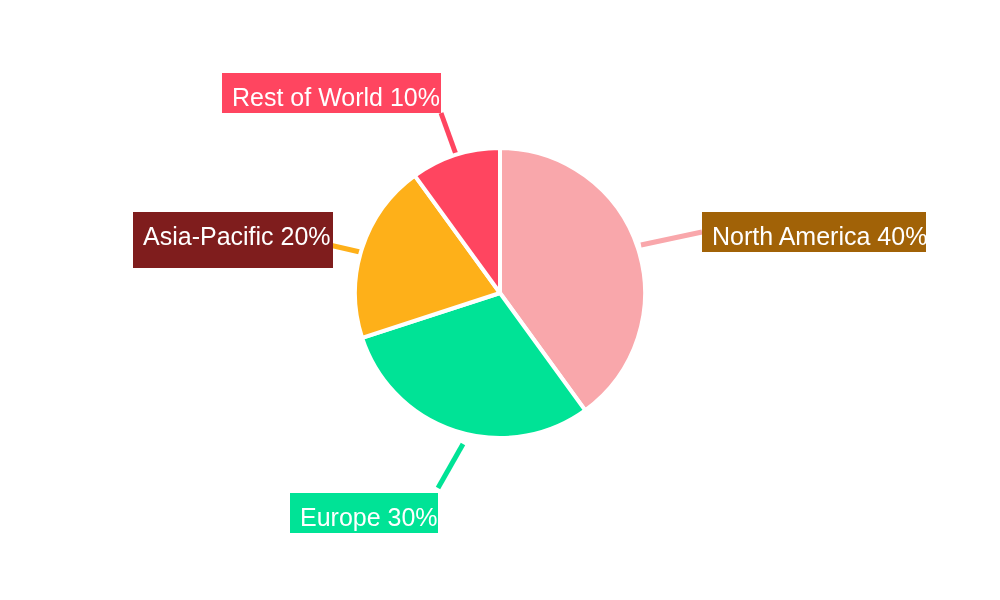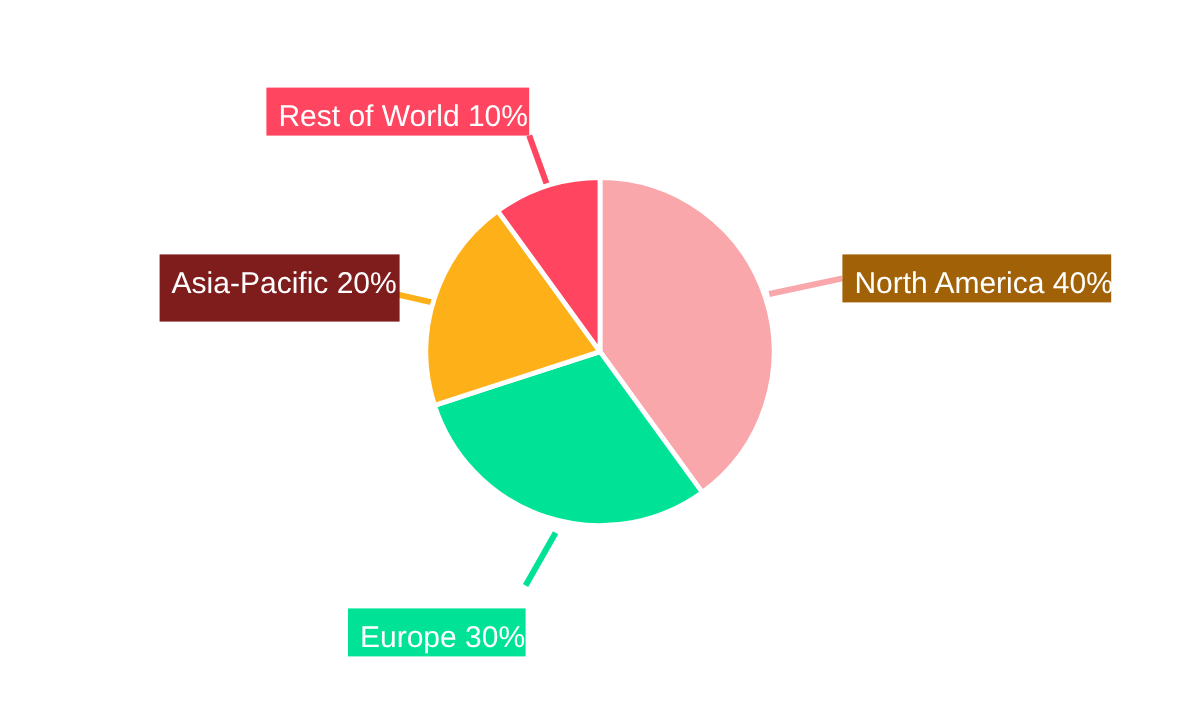--- a/index.html
+++ b/index.html
@@ -66,18 +66,18 @@
     <g id="pie-slices">
         <path d="M 500 293 L 500.00 148.00 A 145 145 0 0 1 585.23 410.31 Z" fill="#F9A7AB" stroke="#ffffff" stroke-width="4" stroke-linejoin="round"></path>
         <path d="M 500 293 L 585.23 410.31 A 145 145 0 0 1 362.10 337.81 Z" fill="#00E396" stroke="#ffffff" stroke-width="4" stroke-linejoin="round"></path>
         <path d="M 500 293 L 362.10 337.81 A 145 145 0 0 1 414.77 175.69 Z" fill="#FEB019" stroke="#ffffff" stroke-width="4" stroke-linejoin="round"></path>
         <path d="M 500 293 L 414.77 175.69 A 145 145 0 0 1 500.00 148.00 Z" fill="#FF4560" stroke="#ffffff" stroke-width="4" stroke-linejoin="round"></path>
       </g>
   </svg>
 
   <div id="labels-layer">
       <div class="data-label" style="left: 702px; top: 212px; width: 224px; height: 40px; background: #a16207;">North America 40%</div>
-      <div class="data-label" style="left: 290px; top: 507px; width: 148px; height: 40px; background: rgb(0, 227, 150);">Europe 30%</div>
+      <div class="data-label" style="left: 290px; top: 493px; width: 148px; height: 40px; background: rgb(0, 227, 150);">Europe 30%</div>
       <div class="data-label" style="left: 99px; top: 212px; width: 200px; height: 56px; background: #7f1d1d; margin-left: 34px;">Asia-Pacific 20%</div>
       <div class="data-label" style="left: 222px; top: 73px; width: 219px; height: 40px; background: rgb(255, 69, 96);">Rest of World 10%</div>
     </div>
 
 </div>
 
 </body></html>

